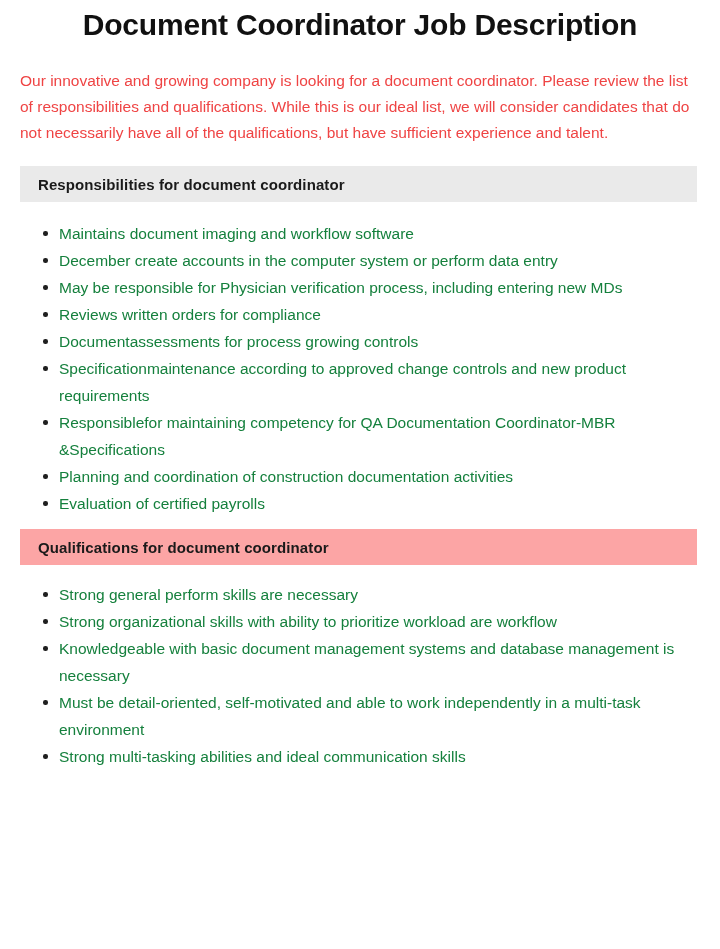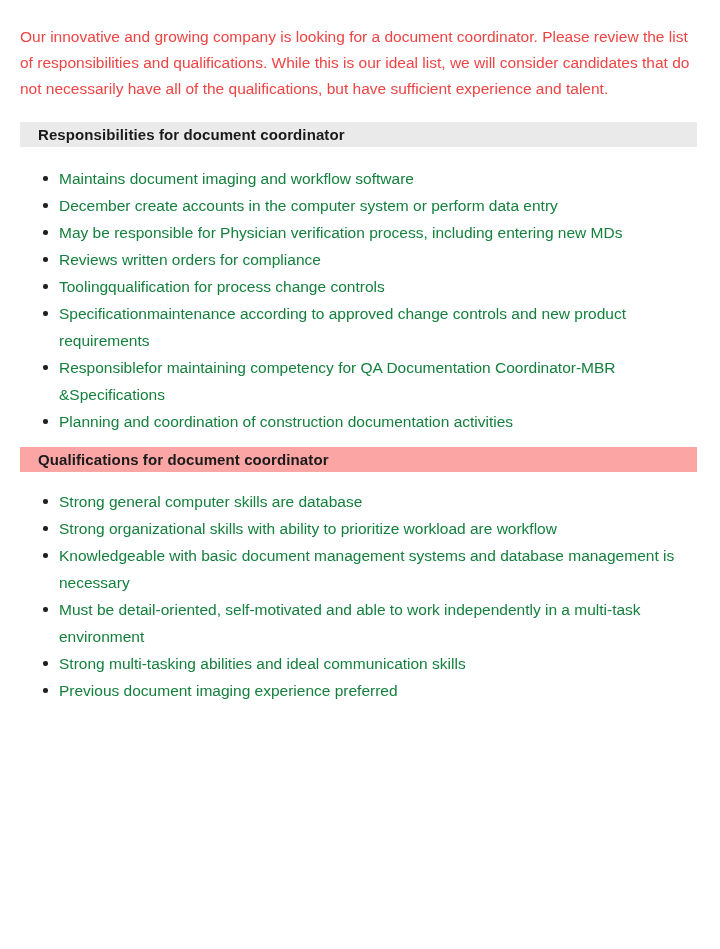--- a/index.html
+++ b/index.html
@@ -41,21 +41,21 @@
     font-weight: 400;
   }
 
   .section {
     margin: 0;
     padding: 0;
   }
 
   .section-header {
     margin: 20px 23px 0 20px;
-    height: 25px;
+    height: 36px;
     display: flex;
     align-items: center;
     padding-left: 18px;
     box-sizing: border-box;
     font-size: 15px;
     font-weight: 700;
     color: #1a1a1a;
     letter-spacing: 0.1px;
   }
 
@@ -91,46 +91,47 @@
 
   .qualifications-list {
     padding-top: 16px;
   }
 </style>
 </head>
 <body style="background: rgb(255, 255, 255);">
 
 <div class="page">
 
+  <h1 class="doc-title">Document Coordinator Job Description</h1>
 
   <p class="intro">Our innovative and growing company is looking for a document coordinator. Please review the list of responsibilities and qualifications. While this is our ideal list, we will consider candidates that do not necessarily have all of the qualifications, but have sufficient experience and talent.</p>
 
   <section class="section">
     <div class="section-header" style="background: rgb(234, 234, 234);">
       <span>Responsibilities for document coordinator</span>
     </div>
     <ul class="bullets responsibilities-list">
       <li>Maintains document imaging and workflow software</li>
       <li>December create accounts in the computer system or perform data entry</li>
       <li>May be responsible for Physician verification process, including entering new MDs</li>
       <li>Reviews written orders for compliance</li>
-      <li>Toolingqualification for process change controls</li>
+      <li>Documentassessments for process growing controls</li>
       <li>Specificationmaintenance according to approved change controls and new product requirements</li>
       <li>Responsiblefor maintaining competency for QA Documentation Coordinator-MBR &amp;Specifications</li>
       <li>Planning and coordination of construction documentation activities</li>
+      <li>Evaluation of certified payrolls</li>
     </ul>
   </section>
 
   <section class="section">
     <div class="section-header" style="background: #fca5a5; margin-top: 12px;">
       <span>Qualifications for document coordinator</span>
     </div>
     <ul class="bullets qualifications-list">
-      <li>Strong general computer skills are database</li>
+      <li>Strong general perform skills are necessary</li>
       <li>Strong organizational skills with ability to prioritize workload are workflow</li>
       <li>Knowledgeable with basic document management systems and database management is necessary</li>
       <li>Must be detail-oriented, self-motivated and able to work independently in a multi-task environment</li>
       <li>Strong multi-tasking abilities and ideal communication skills</li>
-      <li>Previous document imaging experience preferred</li>
     </ul>
   </section>
 
 </div>
 
 </body></html>

